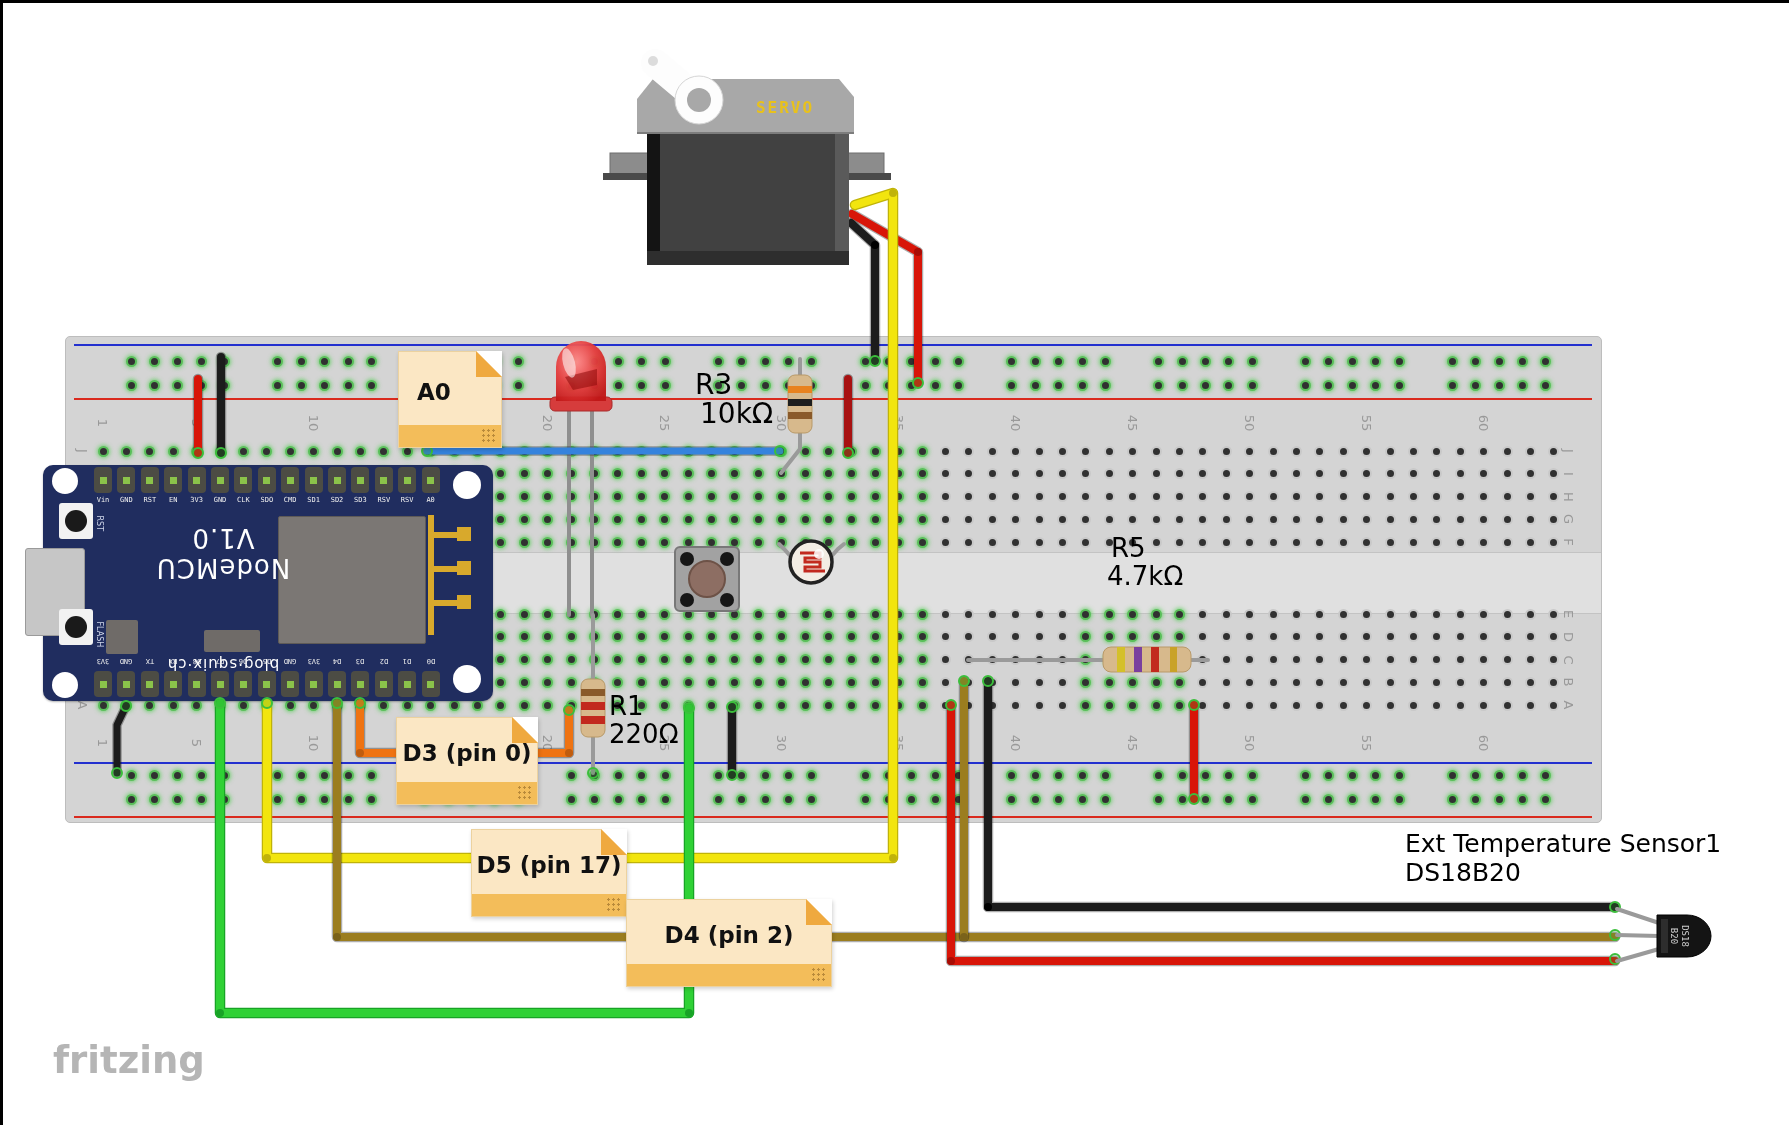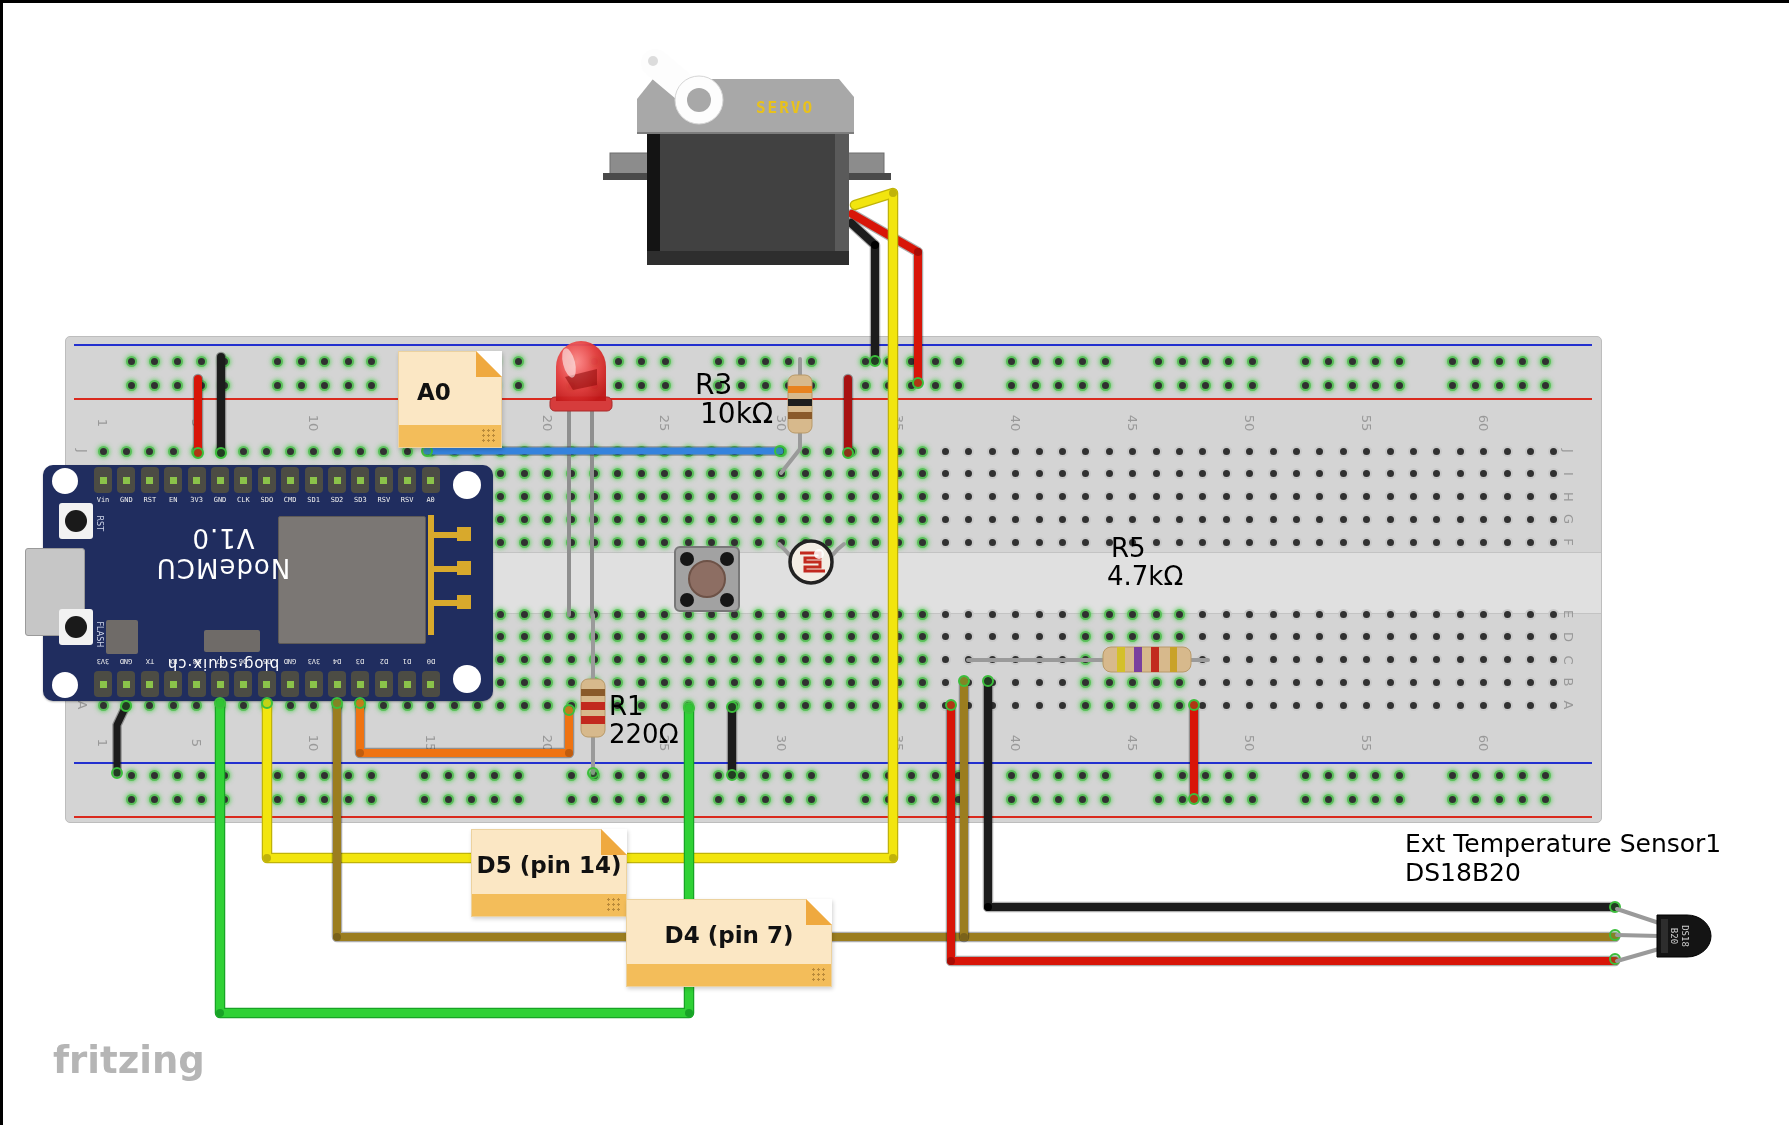--- a/index.html
+++ b/index.html
@@ -1271,27 +1271,32 @@
       <text x="95" y="59" text-anchor="middle" font-size="9" fill="#cfcfcf" font-family="DejaVu Sans Mono, Liberation Mono, monospace">DS18</text>
       <text x="95" y="70" text-anchor="middle" font-size="9" fill="#cfcfcf" font-family="DejaVu Sans Mono, Liberation Mono, monospace">B20</text>
     </g>
   </svg>
 
   <div class="note" style="left:395px;top:348px;width:102px;height:95px;justify-content:flex-start;">
     <div class="note-text" style="padding-left:18px;">A0</div>
     <div class="band"></div>
       <div class="grip"></div>
   </div>
+  <div class="note" style="left:393px;top:714px;width:140px;height:86px;">
+    <div class="note-text">D3 (pin 0)</div>
+    <div class="band"></div>
+      <div class="grip"></div>
+  </div>
   <div class="note" style="left:468px;top:826px;width:154px;height:86px;">
-    <div class="note-text">D5 (pin 14)</div>
+    <div class="note-text">D5 (pin 17)</div>
     <div class="band"></div>
       <div class="grip"></div>
   </div>
   <div class="note" style="left:623px;top:896px;width:204px;height:86px;">
-    <div class="note-text">D4 (pin 7)</div>
+    <div class="note-text">D4 (pin 2)</div>
     <div class="band"></div>
       <div class="grip"></div>
   </div>
 
   <div class="comp-label" style="left:692px;top:368px;font-size:28px;">R3</div>
   <div class="comp-label" style="left:697px;top:397px;font-size:28px;">10kΩ</div>
   <div class="comp-label" style="left:606px;top:690px;font-size:26px;">R1</div>
   <div class="comp-label" style="left:606px;top:718px;font-size:26px;">220Ω</div>
   <div class="comp-label" style="left:1108px;top:532px;font-size:26px;">R5</div>
   <div class="comp-label" style="left:1104px;top:560px;font-size:26px;">4.7kΩ</div>

